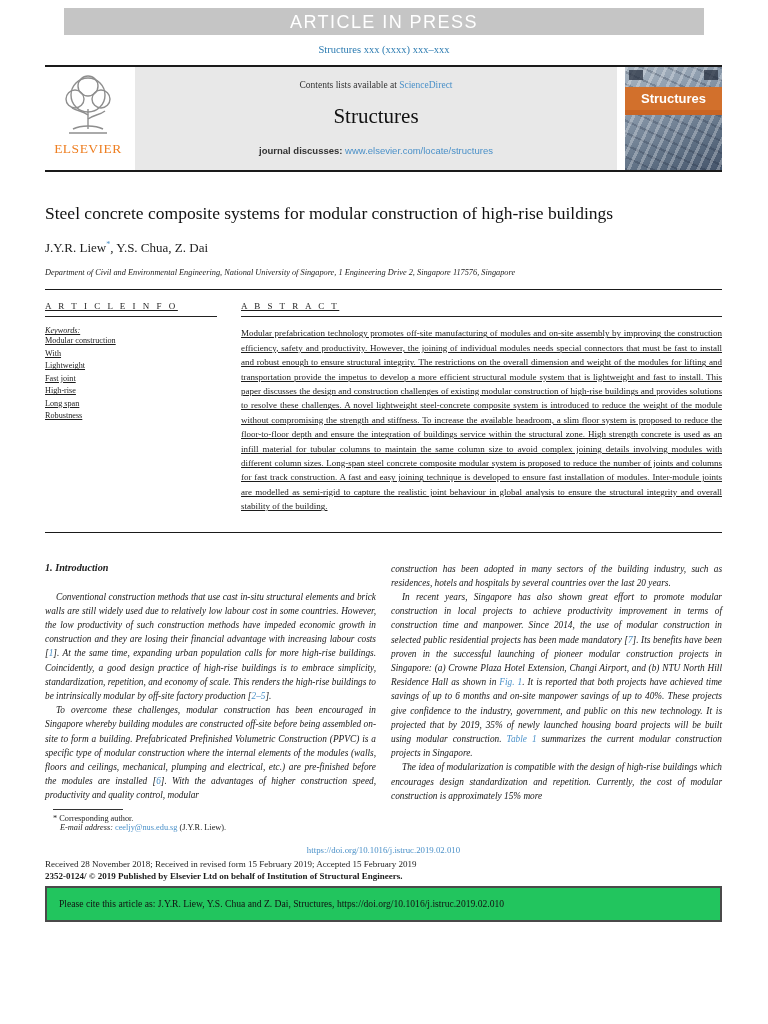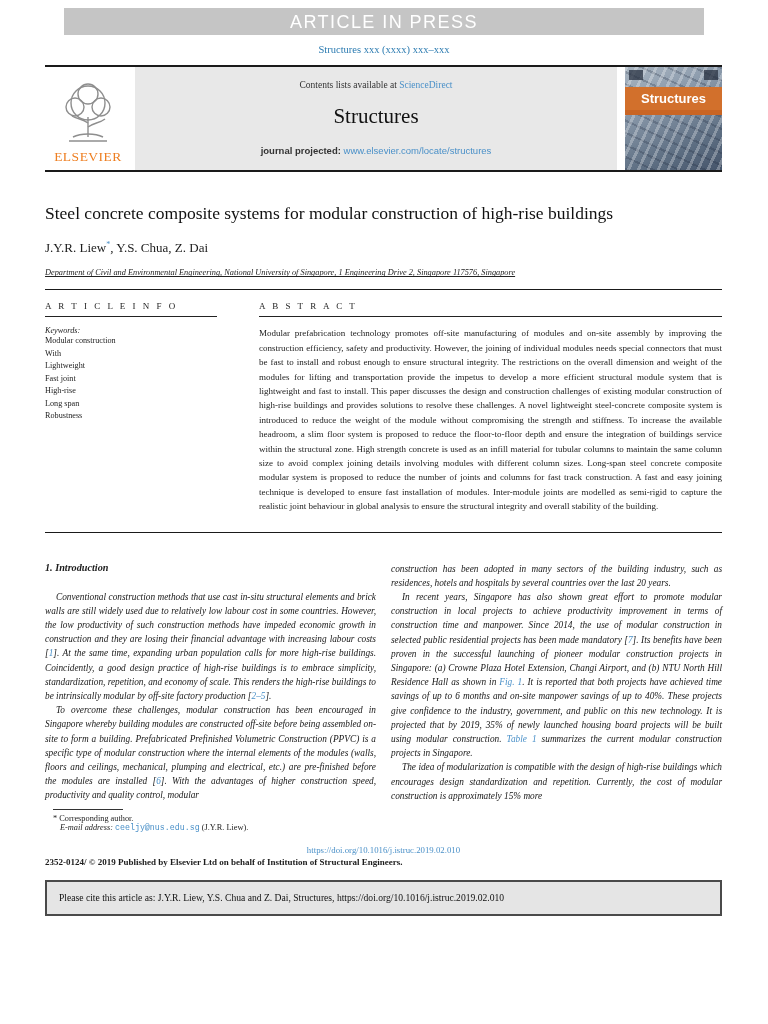--- a/index.html
+++ b/index.html
@@ -15,21 +15,21 @@
   .journal-ref { text-align:center; margin-top:9px; font-size:10.5px; color:#2a7ab0; }
 
   .rule-thick { border-top:2px solid #1a1a1a; margin:10px 46px 0 45px; }
   .rule-thick2 { border-top:2px solid #1a1a1a; margin:0 46px 0 45px; }
   .rule-med { border-top:1.5px solid #1a1a1a; margin:12px 46px 0 45px; }
   .rule-med2 { border-top:1.5px solid #1a1a1a; margin:8px 46px 0 45px; }
 
   
   .masthead { margin:0 46px 0 45px; display:flex; align-items:stretch; height:103px; }
   .logo-col { width:86px; display:flex; flex-direction:column; align-items:center;
-              justify-content:flex-start; padding-top:12px; background:#fff; }
+              justify-content:flex-start; padding-top:4px; background:#fff; }
   .logo-col svg { display:block; }
   .elsevier-word { font-size:13.5px; color:#ee7f22; letter-spacing:.5px; margin-top:-2px; }
   .mast-center { flex:1; background:#e8e8e8; text-align:center; padding-top:13px; margin-left:4px; }
   .contents-line { font-size:9.5px; color:#333; }
   .contents-line .sd { color:#4a90c8;text-align:center; }
   .mast-title { font-size:21px; margin-top:14px; color:#111; }
   .homepage-line { margin-top:16px; font-family:"Liberation Sans", sans-serif; font-size:9.5px; color:#333; font-weight:bold; }
   .homepage-line .url { color:#4a90c8; font-weight:normal;text-align:center; }
 
   .cover { width:97px; margin-left:8px; position:relative; overflow:hidden;
@@ -42,24 +42,24 @@
   .cover-band span { color:#fff; font-family:"Liberation Sans", sans-serif; font-weight:bold; font-size:13px; }
   .cover-sub { position:absolute; left:0; right:0; top:43px; height:5px; background:#c96524; }
   .cover-logo { position:absolute; top:3px; width:14px; height:10px; background:rgba(40,50,65,.75); }
   .cover-logo.l { left:4px; } .cover-logo.r { right:4px; }
 
   
   .page { padding:0 46px 0 45px; }
   .art-title { margin-top:29px; font-size:17.5px; line-height:24px; color:#111; max-width:640px; }
   .authors { margin-top:15px; font-size:13px; }
   .authors sup { font-size:8px; color:#4a90c8; }
-  .affiliation { margin-top:12px; font-size:8.3px; font-style:italic; color:#222;text-decoration:underline; }
-
-  
-  .info-row { display:flex; gap:42px; padding:11px 0 10px 0; min-height:228px; }
+  .affiliation { margin-top:12px; font-size:8.3px; font-style:italic; color:#222; }
+
+  
+  .info-row { display:flex; gap:24px; padding:11px 0 10px 0; min-height:228px;text-decoration:underline; }
   .info-left { width:172px; flex:none; }
   .sec-head { font-size:9px; letter-spacing:2.5px; color:#222; }
   .sec-rule { border-top:1.2px solid #222; margin-top:5px; }
   .kw-label { font-size:8.2px; font-style:italic; margin-top:9px; }
   .kw { font-size:8.2px; line-height:12.5px; }
   .info-right { flex:1; }
   .abstract { margin-top:9px; font-size:9px; line-height:14.4px; text-align:justify; color:#1b1b1b; }
 
   
   .intro { margin-top:29px; display:flex; gap:15px;font-style:italic; }
@@ -68,26 +68,26 @@
   .para { font-size:9.3px; line-height:14.2px; text-align:justify; color:#161616; }
   .para.indent { text-indent:11px; }
   .ilink { color:#4a90c8; }
 
   
   .footnote { margin-top:6px; }
   .fn-rule { width:70px; border-top:1px solid #333; margin-left:8px; }
   .fn-line1 { font-size:8.3px; margin-top:4px; padding-left:8px; }
   .fn-line2 { font-size:8.3px; padding-left:15px; }
   .fn-line2 .lbl { font-style:italic; }
-  .fn-line2 .mail { color:#4a90c8;font-family:Liberation Mono, monospace; }
+  .fn-line2 .mail { color:#4a90c8; }
   .doi-line { margin-top:13px; font-size:8.8px; color:#4a90c8;text-align:center; }
   .received-line { margin-top:4px; font-size:9px; }
   .issn-line { margin-top:2px; font-size:9px; font-weight:bold; }
 
-  .cite-box { margin:13px 46px 0 45px; border:2px solid #4a4a4a; background:#e5e5e5;
+  .cite-box { margin:5px 46px 0 45px; border:2px solid #4a4a4a; background:#22c55e;
               padding:10px 12px 11px 12px; font-size:9.6px; color:#111; }
 </style>
 </head>
 <body>
 
 <div class="banner">
   <span>ARTICLE IN PRESS</span>
 </div>
 
 <div class="journal-ref">Structures xxx (xxxx) xxx–xxx</div>
@@ -113,21 +113,21 @@
     </span>
     <div class="elsevier-word">ELSEVIER</div>
   </div>
 
   <div class="mast-center">
     <div class="contents-line">
       <span>Contents lists available at </span><span class="sd">ScienceDirect</span>
     </div>
     <div class="mast-title">Structures</div>
     <div class="homepage-line">
-      <span>journal projected: </span><span class="url">www.elsevier.com/locate/structures</span>
+      <span>journal discusses: </span><span class="url">www.elsevier.com/locate/structures</span>
     </div>
   </div>
 
   <div class="cover">
     <div class="cover-logo l"></div>
     <div class="cover-logo r"></div>
     <div class="cover-band">
       <span>Structures</span>
     </div>
     <div class="cover-sub"></div>
@@ -194,16 +194,17 @@
 
   <div class="footnote">
     <div class="fn-rule"></div>
     <div class="fn-line1">* Corresponding author.</div>
     <div class="fn-line2">
       <span class="lbl">E-mail address: </span><span class="mail">ceeljy@nus.edu.sg</span><span> (J.Y.R. Liew).</span>
     </div>
   </div>
 
   <div class="doi-line">https://doi.org/10.1016/j.istruc.2019.02.010</div>
+  <div class="received-line">Received 28 November 2018; Received in revised form 15 February 2019; Accepted 15 February 2019</div>
   <div class="issn-line">2352-0124/ © 2019 Published by Elsevier Ltd on behalf of Institution of Structural Engineers.</div>
 </div>
 
 <div class="cite-box">Please cite this article as: J.Y.R. Liew, Y.S. Chua and Z. Dai, Structures, https://doi.org/10.1016/j.istruc.2019.02.010</div>
 
 </body></html>

